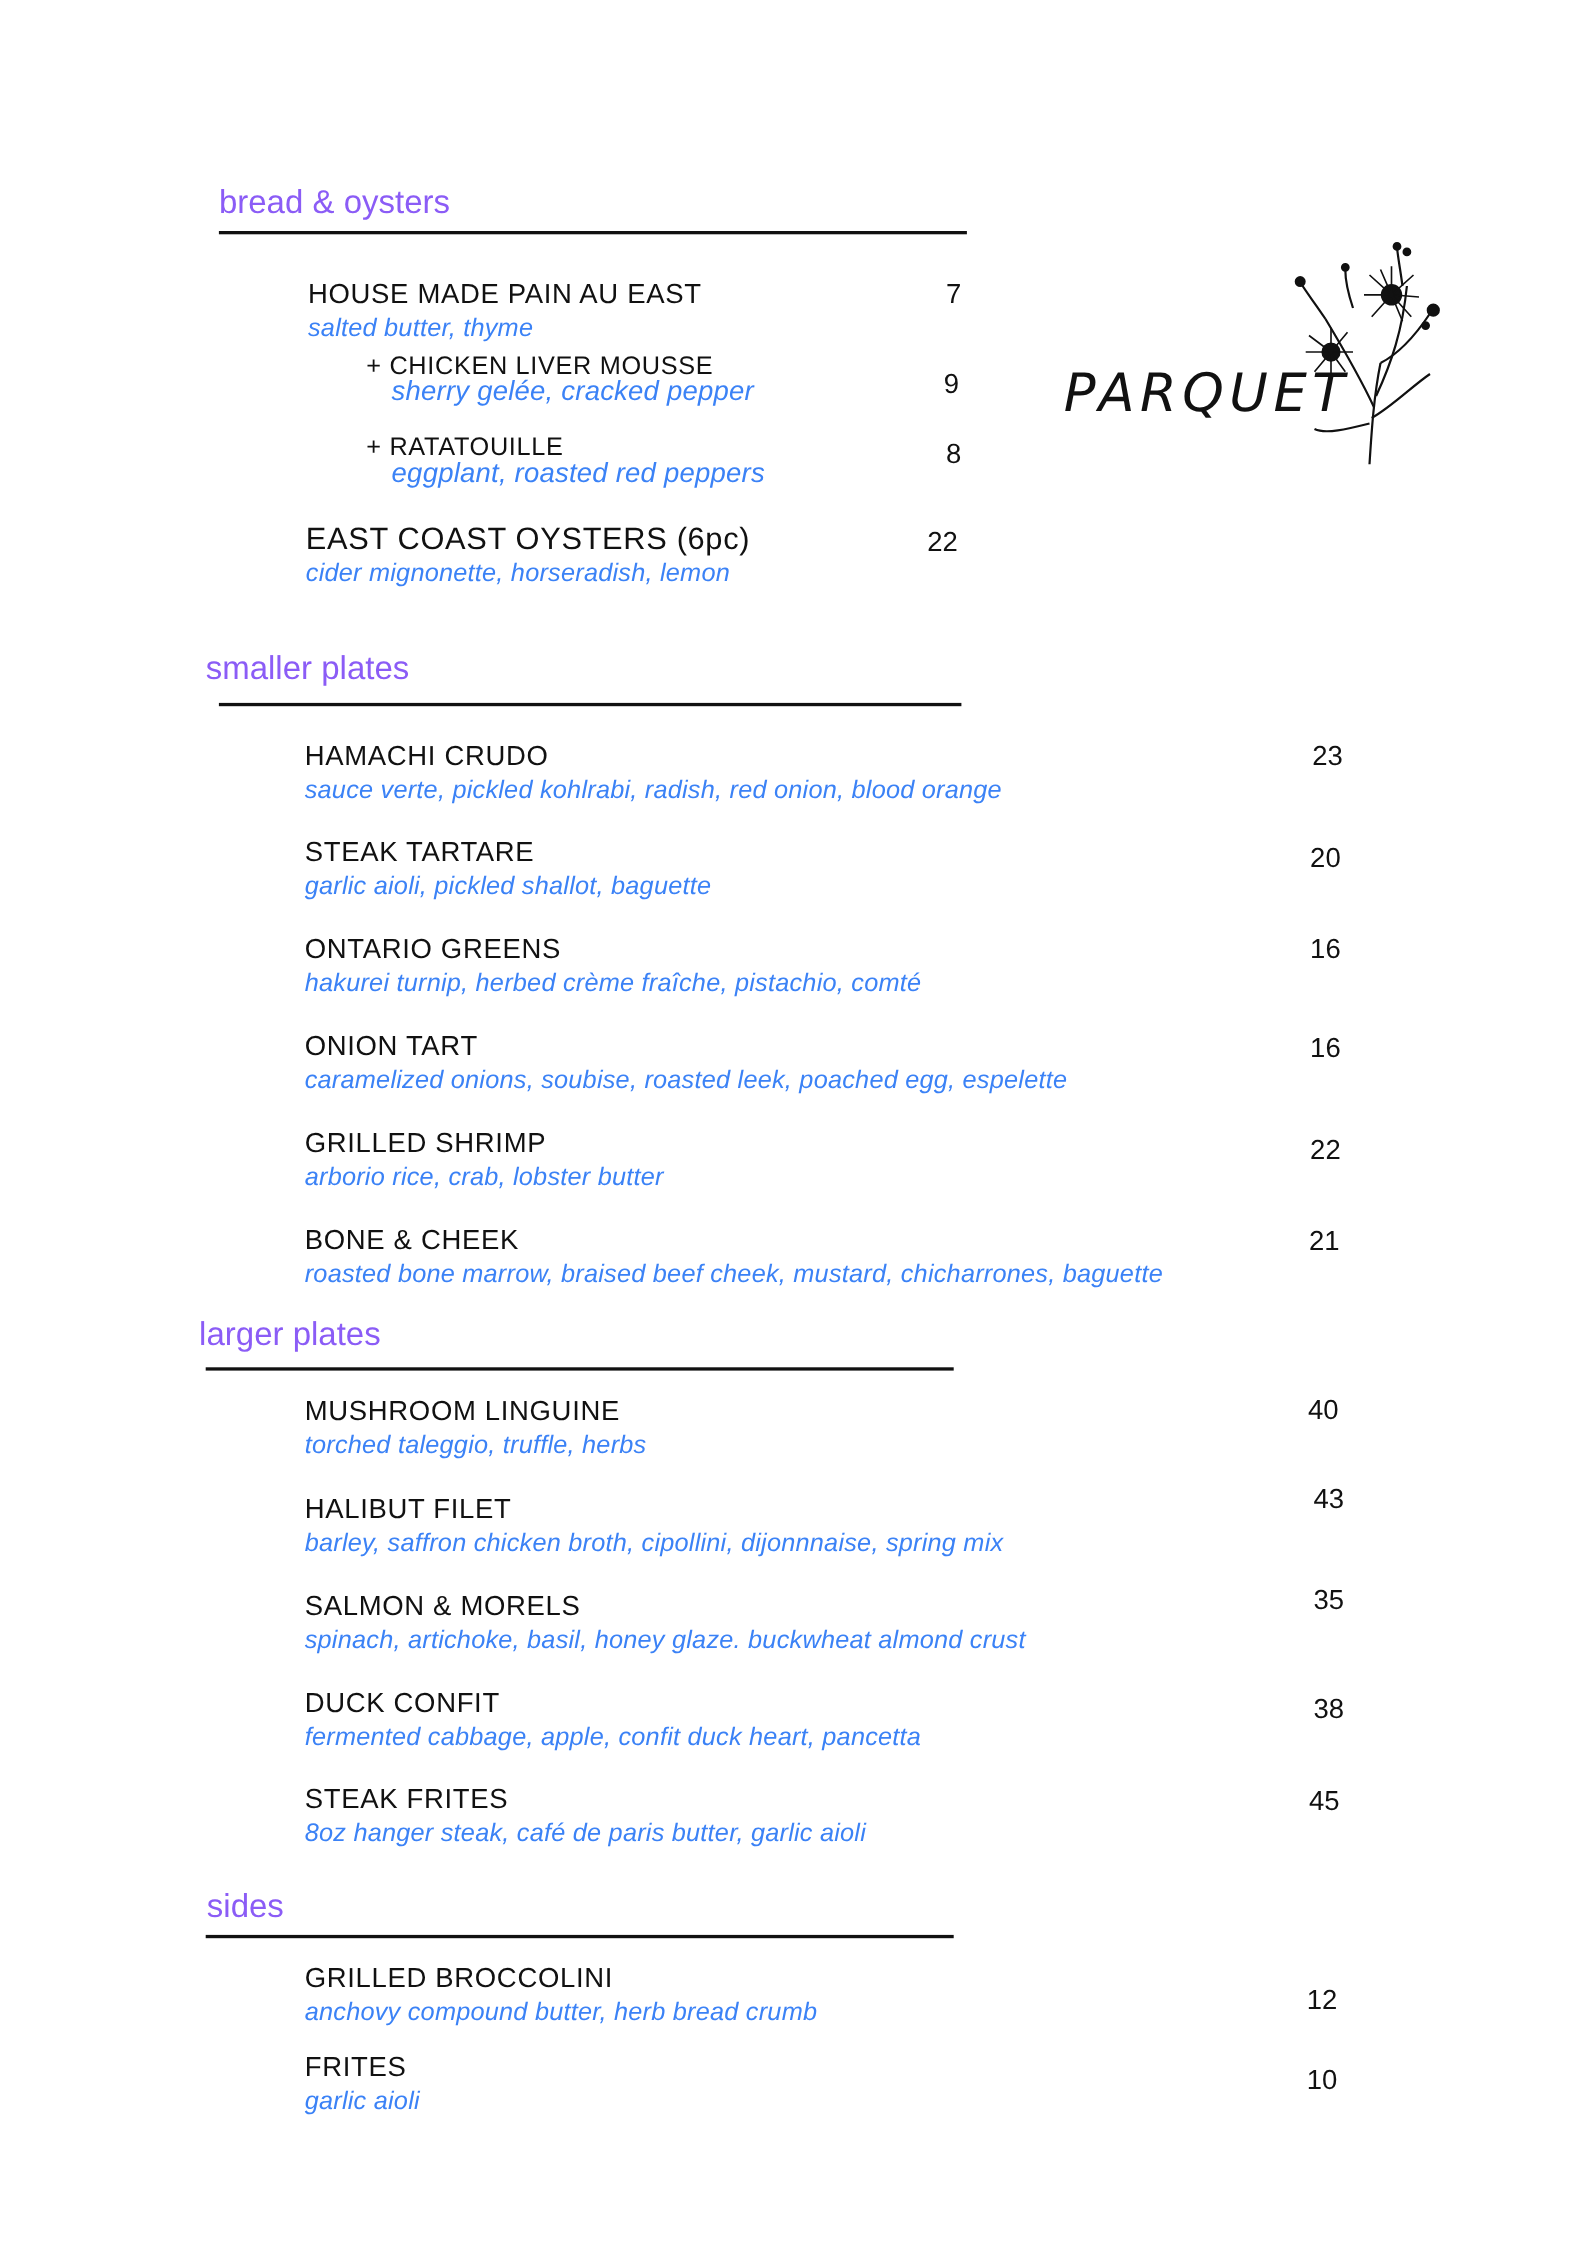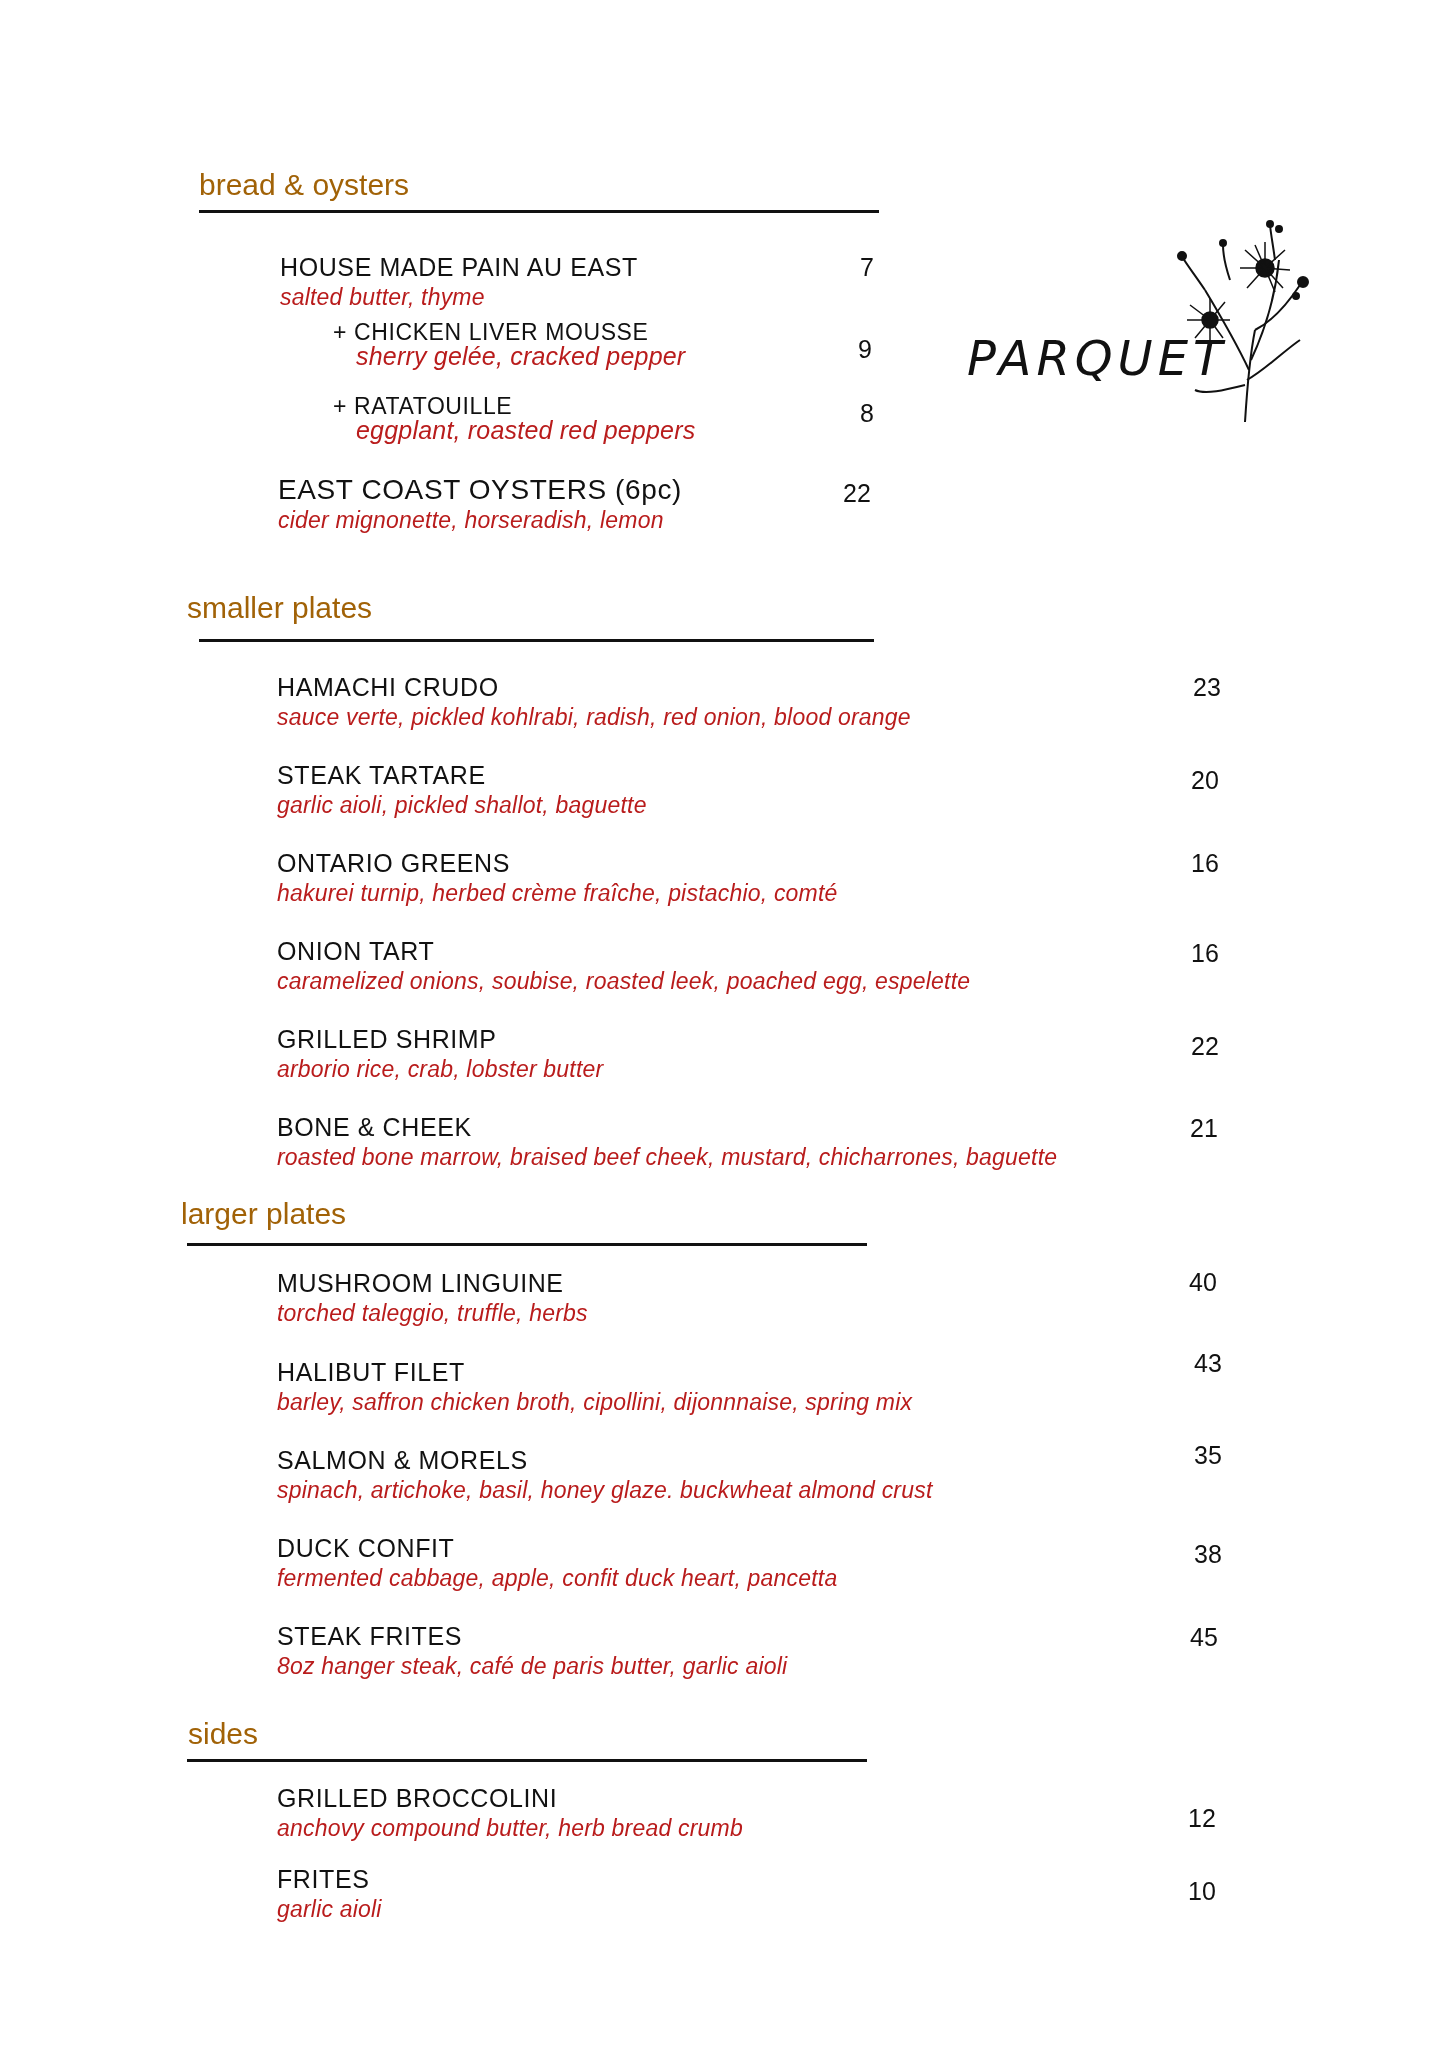--- a/index.html
+++ b/index.html
@@ -1,24 +1,24 @@
 <!DOCTYPE html>
 <html><head>
 <meta charset="utf-8">
 <style>
   html, body { margin:0; padding:0; background:#ffffff; }
   body { width:1447px; height:2048px; position:relative; overflow:hidden; color:#111111;
          font-family:"Liberation Sans", sans-serif; }
   .abs { position:absolute; white-space:nowrap; }
-  .heading { font-size:30px; color:#a16207; line-height:1; }
+  .heading { font-size:30px; color:#8b5cf6; line-height:1; }
   .rule { position:absolute; height:3px; background:#111; }
   .name { font-size:25px; letter-spacing:0.6px; line-height:1; }
   .name.big { font-size:28px; }
   .name.small { font-size:23px; }
-  .desc { font-size:23px; font-style:italic; color:#b91c1c; line-height:1; letter-spacing:0.2px; }
+  .desc { font-size:23px; font-style:italic; color:#3b82f6; line-height:1; letter-spacing:0.2px; }
   .desc.big { font-size:25px; }
   .price { font-size:25px; line-height:1; }
   .logo-word { font-family:"DejaVu Sans", sans-serif; font-size:48px; font-weight:300; letter-spacing:5px; line-height:1; }
 </style>
 </head>
 <body>
 
 <div class="abs logo-word" style="left:967px; top:334px;font-style:italic;">PARQUET</div>
 <div class="abs" style="left:1175px; top:220px; width:145px; height:205px;">
   <svg width="145" height="205" viewBox="0 0 145 205" fill="none" stroke="#111" stroke-width="2">

